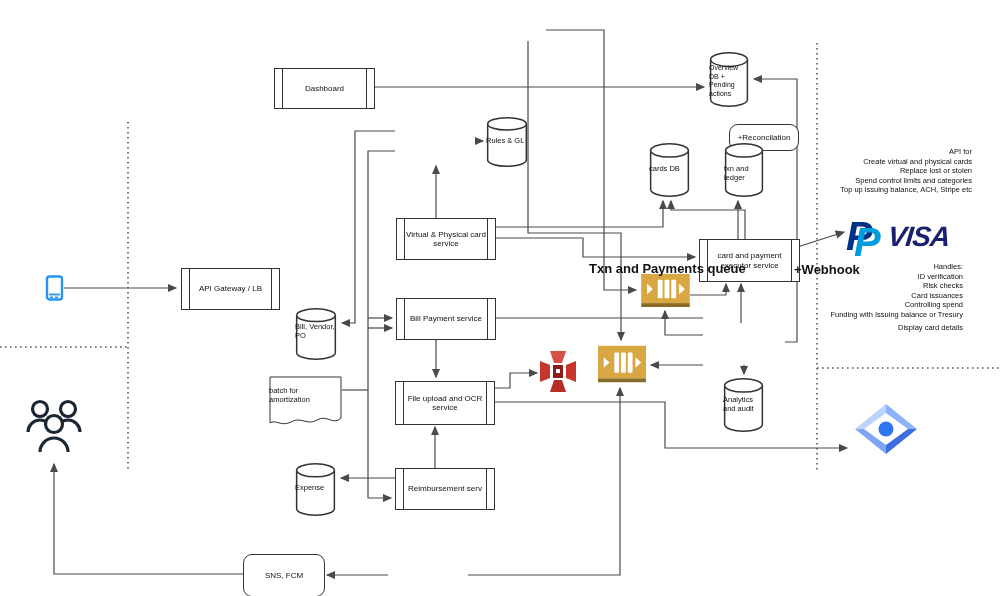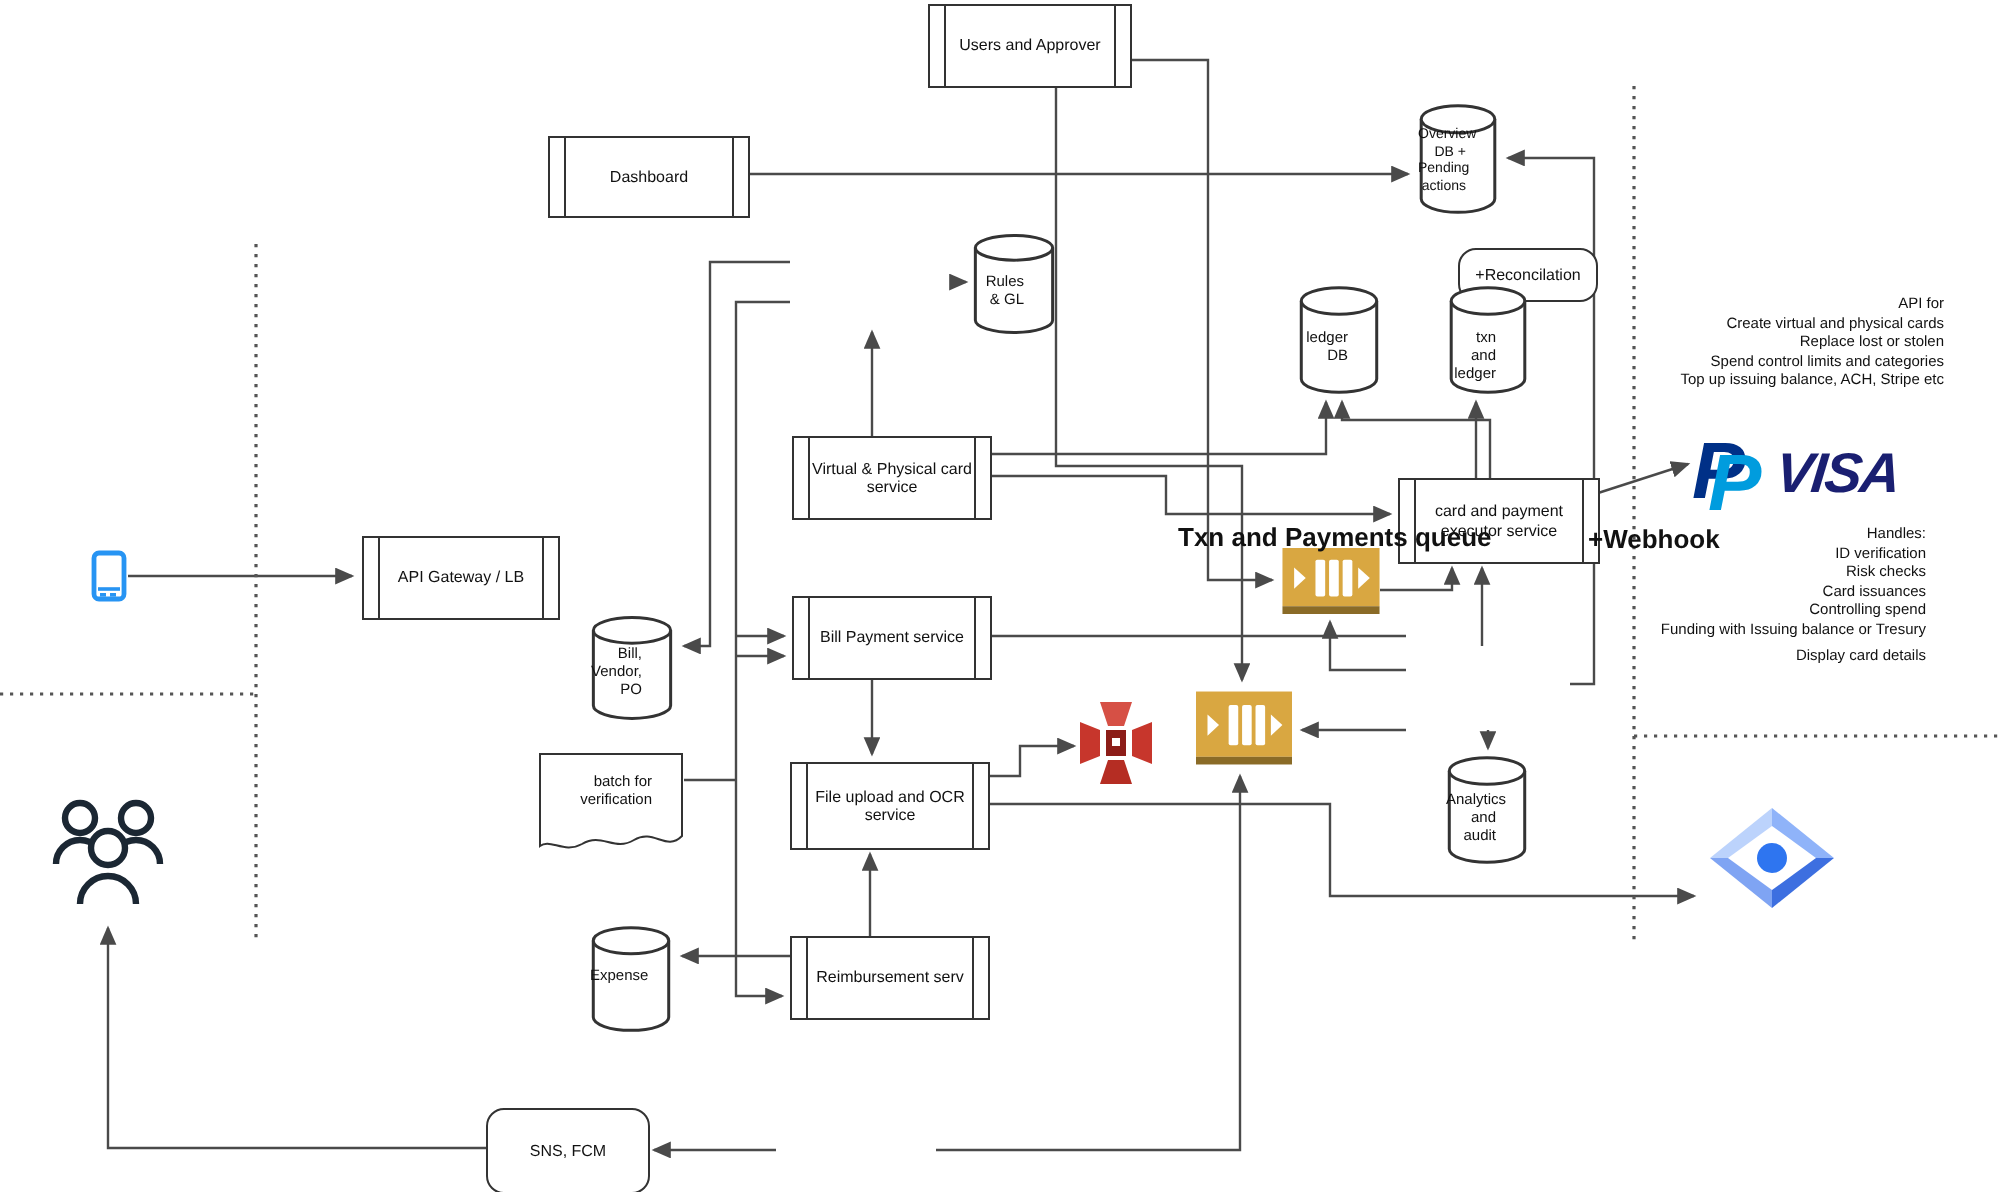--- a/index.html
+++ b/index.html
@@ -7,21 +7,21 @@
           font-family:"Liberation Sans",sans-serif;color:#111;}
   svg.layer{position:absolute;left:0;top:0;z-index:0;}
   .node{position:absolute;z-index:2;display:flex;align-items:center;justify-content:center;
         text-align:center;font-size:8px;line-height:9.5px;background:#fff;border:1px solid #333;}
   .proc{padding:0 9px;}
   .proc::before,.proc::after{content:"";position:absolute;top:0;bottom:0;width:0;border-left:1px solid #333;}
   .proc::before{left:7px;} .proc::after{right:7px;}
   .round{border-radius:9px;}
   .shape{position:absolute;z-index:2;}
   .shape>svg{position:absolute;left:0;top:0;width:100%;height:100%;}
-  .shape .lbl{position:absolute;left:0;right:16px;text-align:right;font-size:7.5px;line-height:9px;z-index:3;}
+  .shape .lbl{position:absolute;left:0;right:2px;text-align:left;font-size:7.5px;line-height:9px;z-index:3;}
   .cyl .lbl{top:38%;}
   .annot{position:absolute;z-index:2;text-align:right;font-size:7.5px;line-height:9.5px;white-space:pre-line;}
   .small-label{position:absolute;z-index:2;font-size:13px;font-weight:bold;}
   .paypal{position:absolute;z-index:2;width:44px;height:48px;}
   .paypal span{position:absolute;font-weight:bold;font-style:italic;font-size:40px;line-height:40px;}
   .pp-back{left:0;top:0;color:#003087;}
   .pp-front{left:8px;top:6px;color:#009CDE;}
   .visa{position:absolute;z-index:2;font-weight:bold;font-style:italic;font-size:28px;
         letter-spacing:-1px;color:#1A1F71;transform:skewX(-6deg);}
 </style>
@@ -70,23 +70,20 @@
       <polyline points="475,141 483,141" marker-end="url(#arw)"></polyline>
     </g>
     <g stroke="#555" stroke-width="1.6" stroke-dasharray="1.6,3.4" fill="none">
       <line x1="128" y1="122" x2="128" y2="470"></line>
       <line x1="0" y1="347" x2="128" y2="347"></line>
       <line x1="817" y1="43" x2="817" y2="470"></line>
       <line x1="817" y1="368" x2="1000" y2="368"></line>
     </g>
   </svg>
 
-  <div class="node proc" style="left:464px;top:2px;width:82px;height:40px">
-      <span>Users and Approver</span>
-    </div>
   <div class="node proc" style="left:274px;top:68px;width:81px;height:39px">
       <span>Dashboard</span>
     </div>
   <div class="node proc" style="left:396px;top:298px;width:80px;height:40px">
       <span>Bill Payment service</span>
     </div>
   <div class="node proc" style="left:396px;top:218px;width:80px;height:40px">
       <span>Virtual &amp; Physical card service</span>
     </div>
   <div class="node proc" style="left:395px;top:381px;width:80px;height:42px">
@@ -121,21 +118,21 @@
         <path d="M4,18 L4,112 A46,16 0 0 0 96,112 L96,18" fill="#fff" stroke="#333" stroke-width="1.5" vector-effect="non-scaling-stroke"></path>
         <ellipse cx="50" cy="18" rx="46" ry="16" fill="#fff" stroke="#333" stroke-width="1.5" vector-effect="non-scaling-stroke"></ellipse>
       </svg>
     <span class="lbl" style="top:22%;font-size:7px;line-height:8.5px">Overview DB + Pending actions</span>
     </div>
   <div class="shape cyl" style="left:649px;top:143px;width:41px;height:54px">
     <svg viewBox="0 0 100 130" preserveAspectRatio="none">
         <path d="M4,18 L4,112 A46,16 0 0 0 96,112 L96,18" fill="#fff" stroke="#333" stroke-width="1.5" vector-effect="non-scaling-stroke"></path>
         <ellipse cx="50" cy="18" rx="46" ry="16" fill="#fff" stroke="#333" stroke-width="1.5" vector-effect="non-scaling-stroke"></ellipse>
       </svg>
-    <span class="lbl">ledger DB</span>
+    <span class="lbl">cards DB</span>
     </div>
   <div class="shape cyl" style="left:724px;top:143px;width:40px;height:54px">
     <svg viewBox="0 0 100 130" preserveAspectRatio="none">
         <path d="M4,18 L4,112 A46,16 0 0 0 96,112 L96,18" fill="#fff" stroke="#333" stroke-width="1.5" vector-effect="non-scaling-stroke"></path>
         <ellipse cx="50" cy="18" rx="46" ry="16" fill="#fff" stroke="#333" stroke-width="1.5" vector-effect="non-scaling-stroke"></ellipse>
       </svg>
     <span class="lbl">txn and ledger</span>
     </div>
   <div class="shape cyl" style="left:295px;top:308px;width:42px;height:52px">
     <svg viewBox="0 0 100 130" preserveAspectRatio="none">
@@ -156,21 +153,21 @@
         <path d="M4,18 L4,112 A46,16 0 0 0 96,112 L96,18" fill="#fff" stroke="#333" stroke-width="1.5" vector-effect="non-scaling-stroke"></path>
         <ellipse cx="50" cy="18" rx="46" ry="16" fill="#fff" stroke="#333" stroke-width="1.5" vector-effect="non-scaling-stroke"></ellipse>
       </svg>
     <span class="lbl" style="top:32%">Analytics and audit</span>
     </div>
 
   <div class="shape" style="left:269px;top:376px;width:73px;height:54px">
     <svg viewBox="0 0 73 54" preserveAspectRatio="none">
       <path d="M1,1 L72,1 L72,42 C64,50 58,38 48,44 C38,50 32,40 22,46 C13,51 6,43 1,47 Z" fill="#fff" stroke="#333" stroke-width="1"></path>
     </svg>
-    <span class="lbl" style="top:10px">batch for verification</span>
+    <span class="lbl" style="top:10px">batch for amortization</span>
     </div>
 
   <div class="shape" style="left:45px;top:275px;width:19px;height:26px">
     <svg viewBox="0 0 19 26">
       <rect x="2" y="1.5" width="15" height="23" rx="2.5" fill="#fff" stroke="#2794F3" stroke-width="2.4"></rect>
       <line x1="4" y1="19.5" x2="15" y2="19.5" stroke="#2794F3" stroke-width="1.8"></line>
       <rect x="5" y="21.5" width="3" height="1.8" fill="#2794F3"></rect>
         <rect x="10" y="21.5" width="3" height="1.8" fill="#2794F3"></rect>
     </svg>
     </div>

